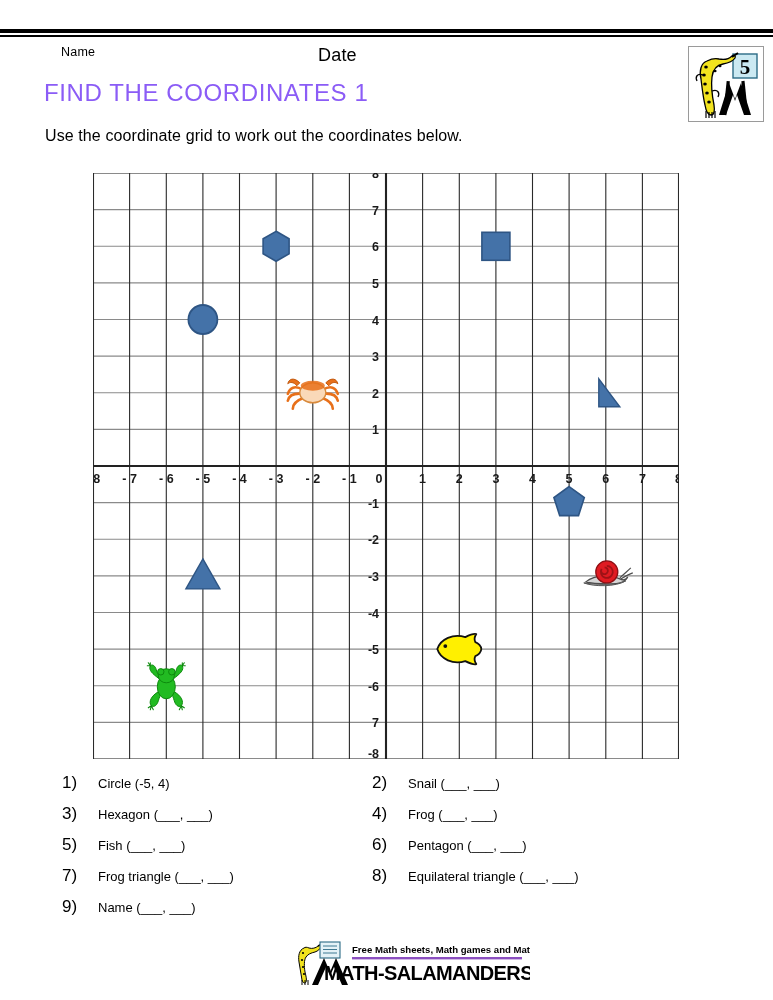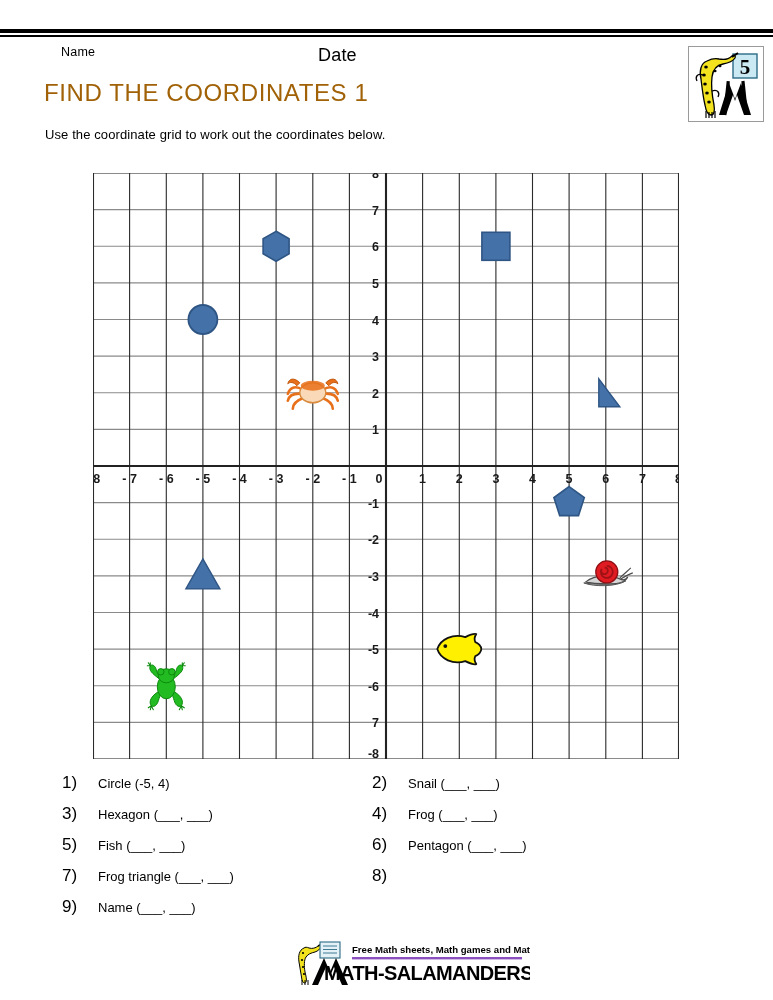--- a/index.html
+++ b/index.html
@@ -41,29 +41,29 @@
   #date-label {
     position: absolute;
     left: 318px; top: 45px;
     font-size: 18px;
     letter-spacing: .2px;
   }
   #worksheet-title {
     position: absolute;
     left: 44px; top: 79px;
     font-size: 24px;
-    color: #a16207;
+    color: #8b5cf6;
     letter-spacing: .6px;
     font-weight: normal;
     white-space: nowrap;
   }
   #instruction {
     position: absolute;
     left: 45px; top: 127px;
-    font-size: 13px;
+    font-size: 16px;
     letter-spacing: .1px;
     white-space: nowrap;
   }
 
   
   #header-logo {
     position: absolute;
     left: 688px; top: 46px;
     width: 76px; height: 76px;
     border: 1px solid #9a9a9a;
@@ -398,20 +398,21 @@
       <span class="q-text">Pentagon (___, ___)</span>
     </div>
   </div>
   <div class="question-row">
     <div class="question-cell left">
       <span class="q-number">7)</span>
       <span class="q-text">Frog triangle (___, ___)</span>
     </div>
     <div class="question-cell right">
       <span class="q-number">8)</span>
+      <span class="q-text">Equilateral triangle (___, ___)</span>
     </div>
   </div>
   <div class="question-row">
     <div class="question-cell left">
       <span class="q-number">9)</span>
       <span class="q-text">Name (___, ___)</span>
     </div>
   </div>
 </div>
 

